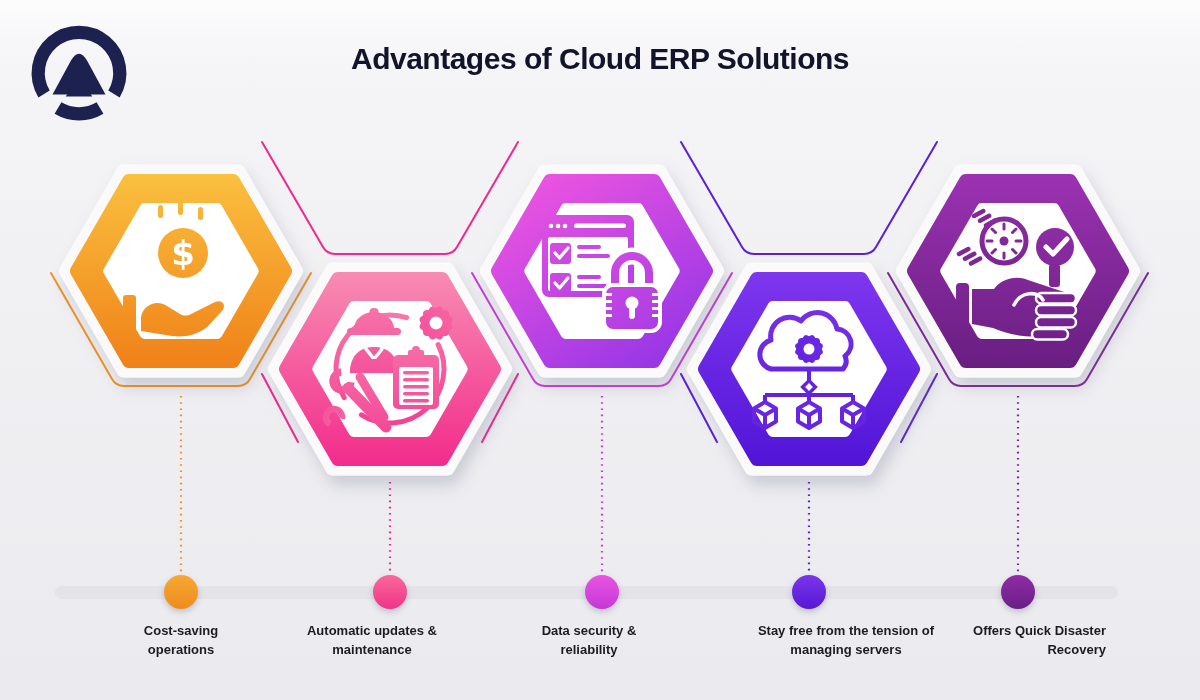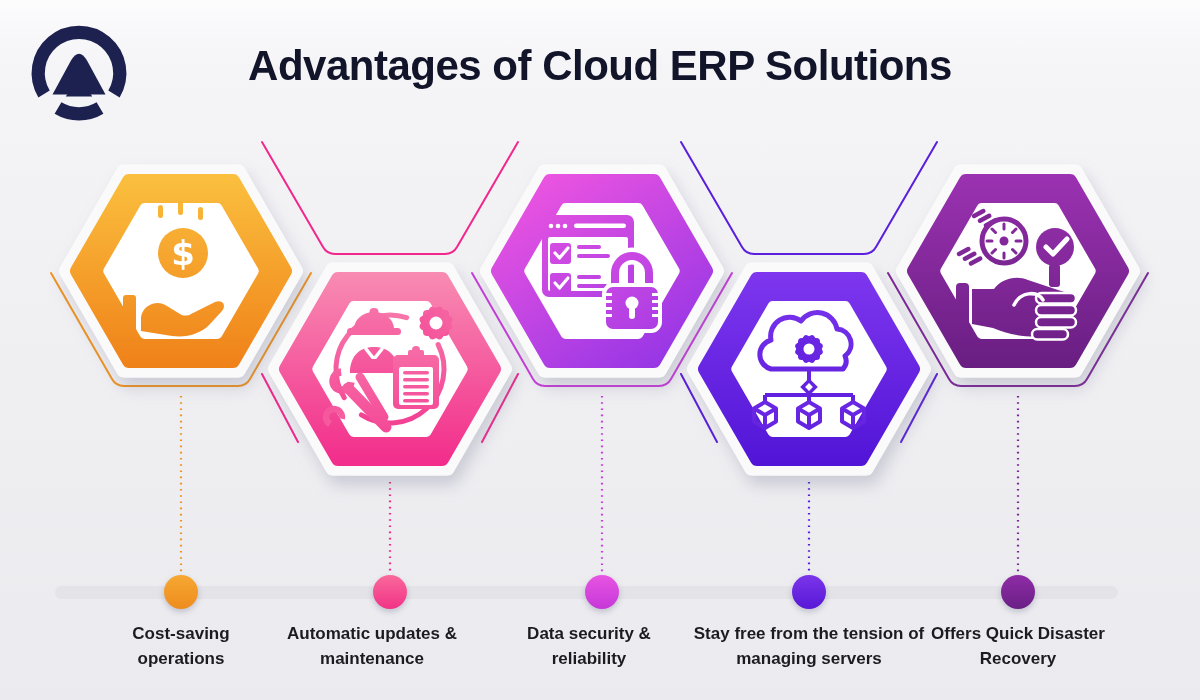--- a/index.html
+++ b/index.html
@@ -4,28 +4,28 @@
 <style>
   html,body{margin:0;padding:0;}
   body{
     width:1200px;height:700px;overflow:hidden;position:relative;
     font-family:"Liberation Sans",sans-serif;
     background:linear-gradient(180deg,#fcfcfd 0%,#f5f5f8 9%,#f0f0f3 45%,#ebebef 100%);
   }
   .logo{position:absolute;left:26px;top:20px;width:106px;height:106px;}
   .title{
     position:absolute;left:50%;top:42px;transform:translateX(-50%);
-    font-size:42px;font-weight:bold;letter-spacing:-0.5px;color:#12142a;white-space:nowrap;
+    font-size:30px;font-weight:bold;letter-spacing:-0.5px;color:#12142a;white-space:nowrap;
   }
   .stage{position:absolute;left:0;top:0;width:1200px;height:700px;}
   .shellfx{filter:drop-shadow(4px 9px 7px rgba(110,110,140,.27));}
   .dotfx{filter:drop-shadow(0 3px 3px rgba(110,110,140,.35));}
   .label{
     position:absolute;top:622px;text-align:center;
-    font-size:17px;line-height:1.45;font-weight:bold;color:#1c1c20;
+    font-size:13px;line-height:1.45;font-weight:bold;color:#1c1c20;
   }
 </style>
 </head>
 <body>
 
 <div class="logo">
   <svg viewBox="-52 -52 104 104" width="106" height="106">
     <g fill="none" stroke-width="13" stroke="#1c2150">
       <path d="M -34.3 20.6 A 40 40 0 1 1 34.3 20.6"></path>
       <path d="M 20.6 34.3 A 40 40 0 0 1 -20.6 34.3"></path>
@@ -297,14 +297,14 @@
       </g>
     <g transform="translate(1018,592)">
         <circle r="17" fill="url(#d4)"></circle>
       </g>
   </g>
 </svg>
 
 <div class="label" style="left:116px;width:130px;">Cost-saving operations</div>
 <div class="label" style="left:272px;width:200px;">Automatic updates &amp; maintenance</div>
 <div class="label" style="left:514px;width:150px;">Data security &amp; reliability</div>
-<div class="label" style="left:689px;width:240px;">Stay free from the tension of managing servers</div>
-<div class="label" style="left:930px;width:176px;">Offers Quick Disaster Recovery</div>
+<div class="label" style="left:726px;width:240px;">Stay free from the tension of managing servers</div>
+<div class="label" style="left:930px;width:176px;text-align:right;">Offers Quick Disaster Recovery</div>
 
 </body></html>

